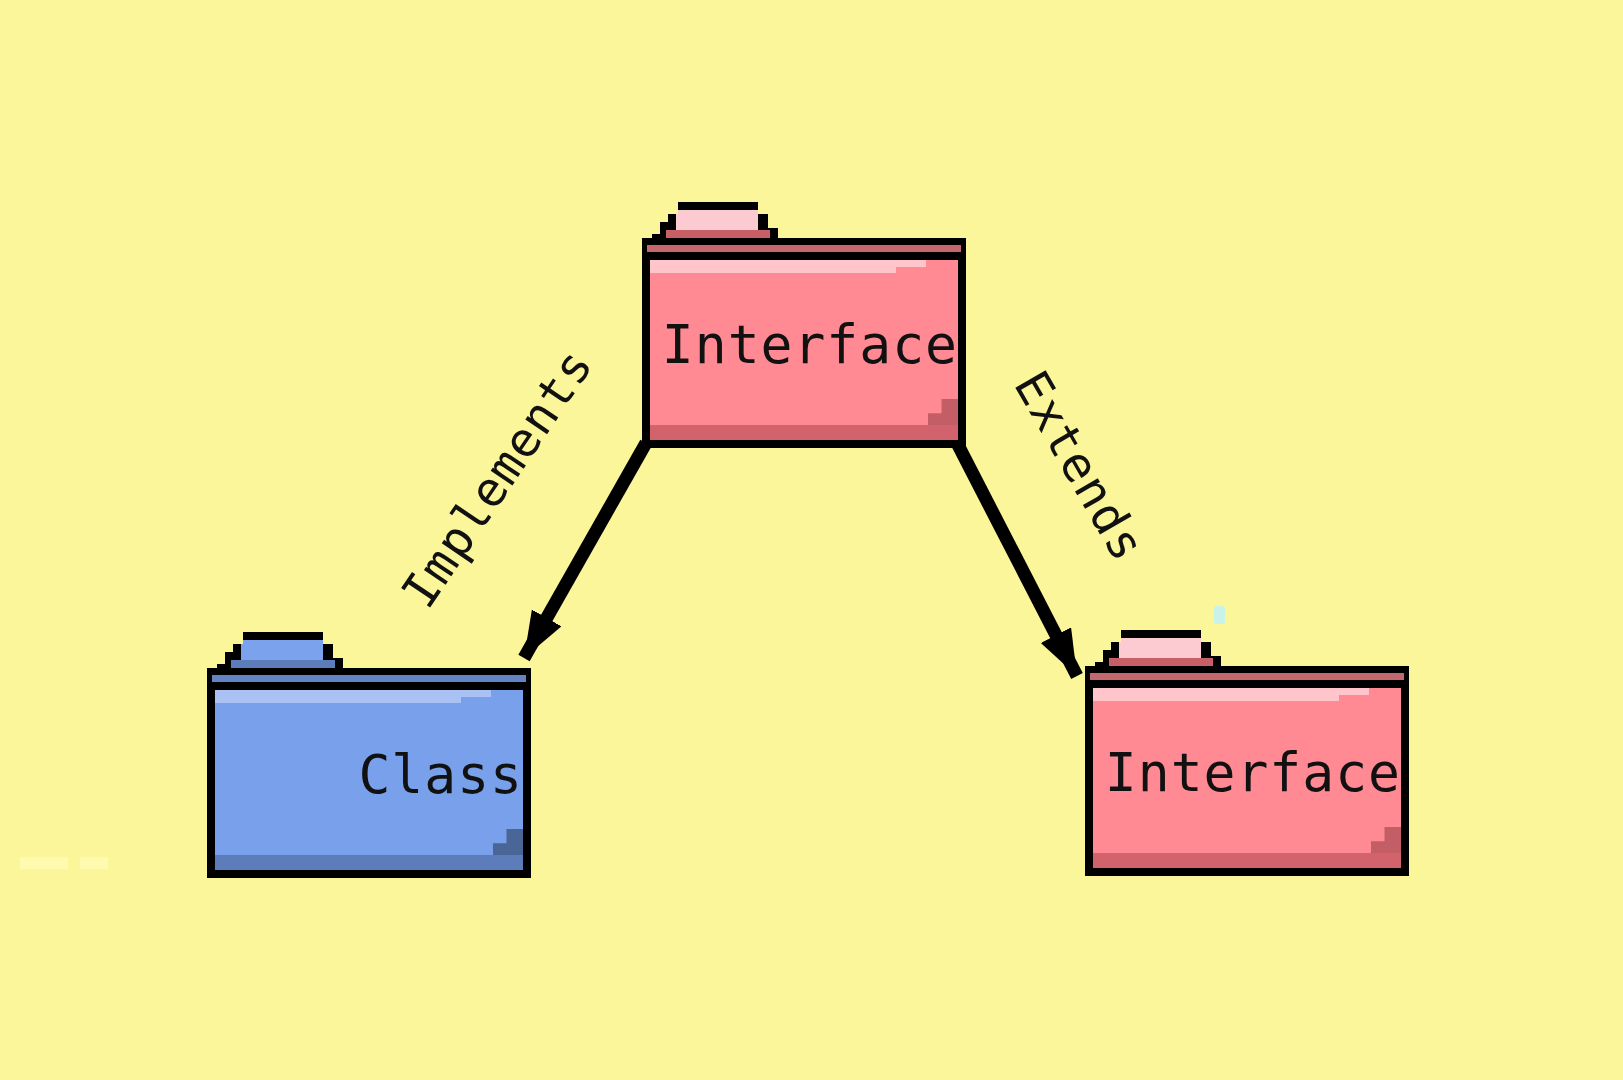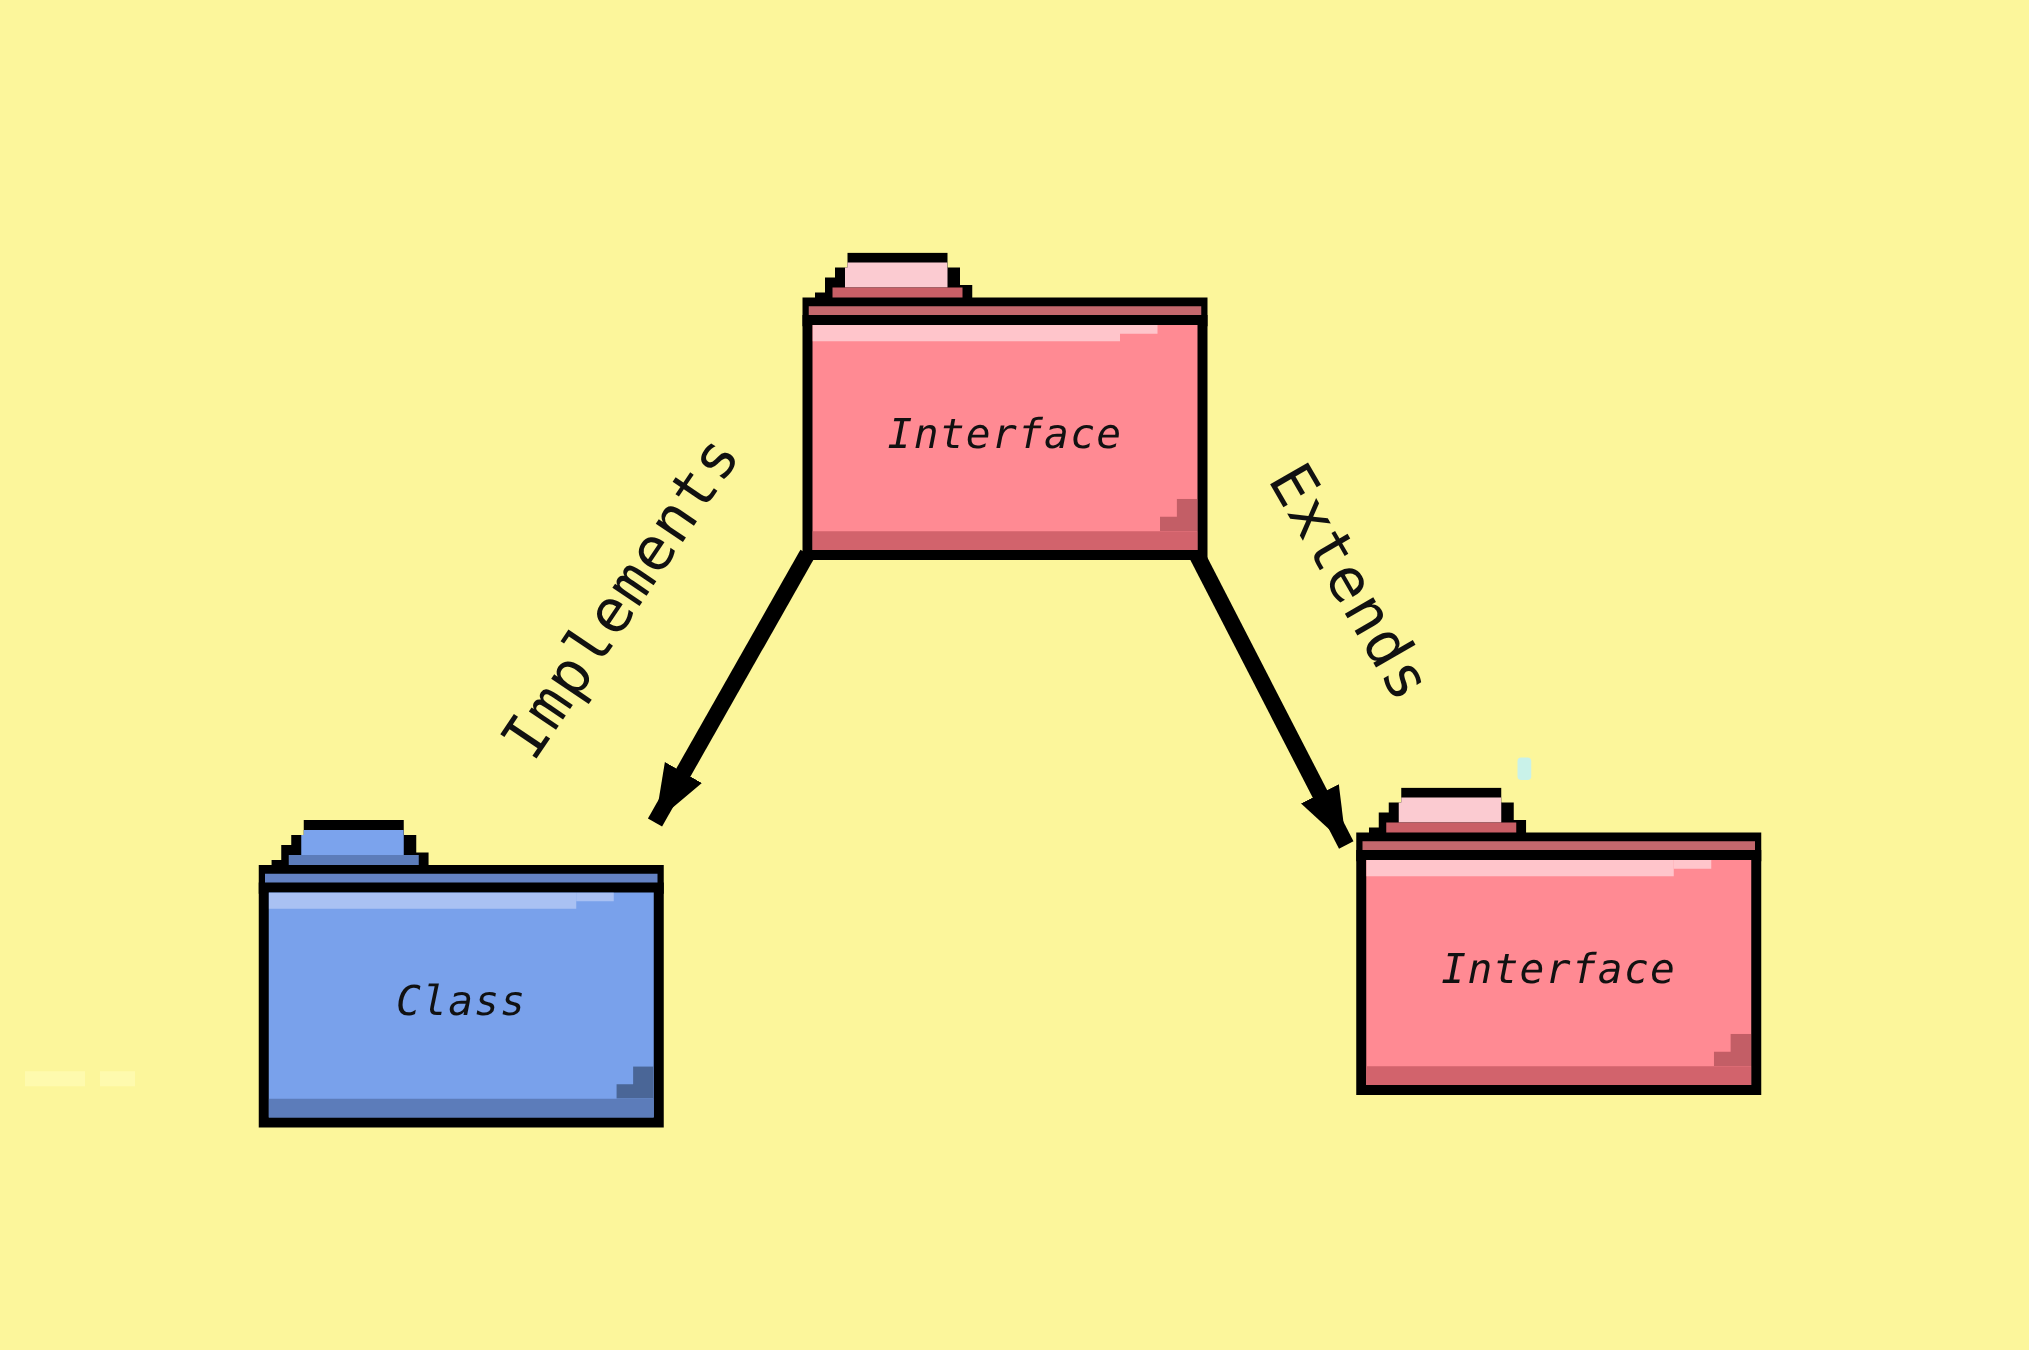--- a/index.html
+++ b/index.html
@@ -40,39 +40,38 @@
 
   .f-shadow { position:absolute; left:0; right:0; bottom:0; height:15px; background: var(--shadow); }
   .f-corner {
     position:absolute; right:0; bottom:15px; width:30px; height:26px; background: var(--corner);
     clip-path: polygon(100% 0, 100% 100%, 0 100%, 0 55%, 45% 55%, 45% 0);
   }
 
   .f-label {
     position:absolute; left:0; right:0; top:50%;
     transform: translateY(-60%);
-    text-align:center;
-    font-size:33px; line-height:1; color:#111;
+    text-align:right;
+    font-size:53px; line-height:1; color:#111;
     letter-spacing:1px;
-    font-style:italic;
   }
 
   .folder--pink {
     --body: var(--pink-body); --highlight: var(--pink-highlight); --shadow: var(--pink-shadow);
     --back: var(--pink-back); --tab: var(--pink-tab); --tab-ridge: var(--pink-tab-ridge);
     --corner: var(--pink-corner);
   }
   .folder--blue {
     --body: var(--blue-body); --highlight: var(--blue-highlight); --shadow: var(--blue-shadow);
     --back: var(--blue-back); --tab: var(--blue-tab); --tab-ridge: var(--blue-tab-ridge);
     --corner: var(--blue-corner);
   }
 
   #node-interface-top   { left:642px;  top:202px; }
-  #node-class           { left:207px;  top:656px; }
+  #node-class           { left:207px;  top:632px; }
   #node-interface-right { left:1085px; top:630px; }
 
   
   .edge-label {
     position:absolute; color:#111; font-size:48px; line-height:1;
     white-space:nowrap; letter-spacing:1px;
   }
   #edge-label-implements { left:497px;  top:478px; transform: translate(-50%,-50%) rotate(-56deg); }
   #edge-label-extends    { left:1080px; top:466px; transform: translate(-50%,-50%) rotate(60deg); }
 

